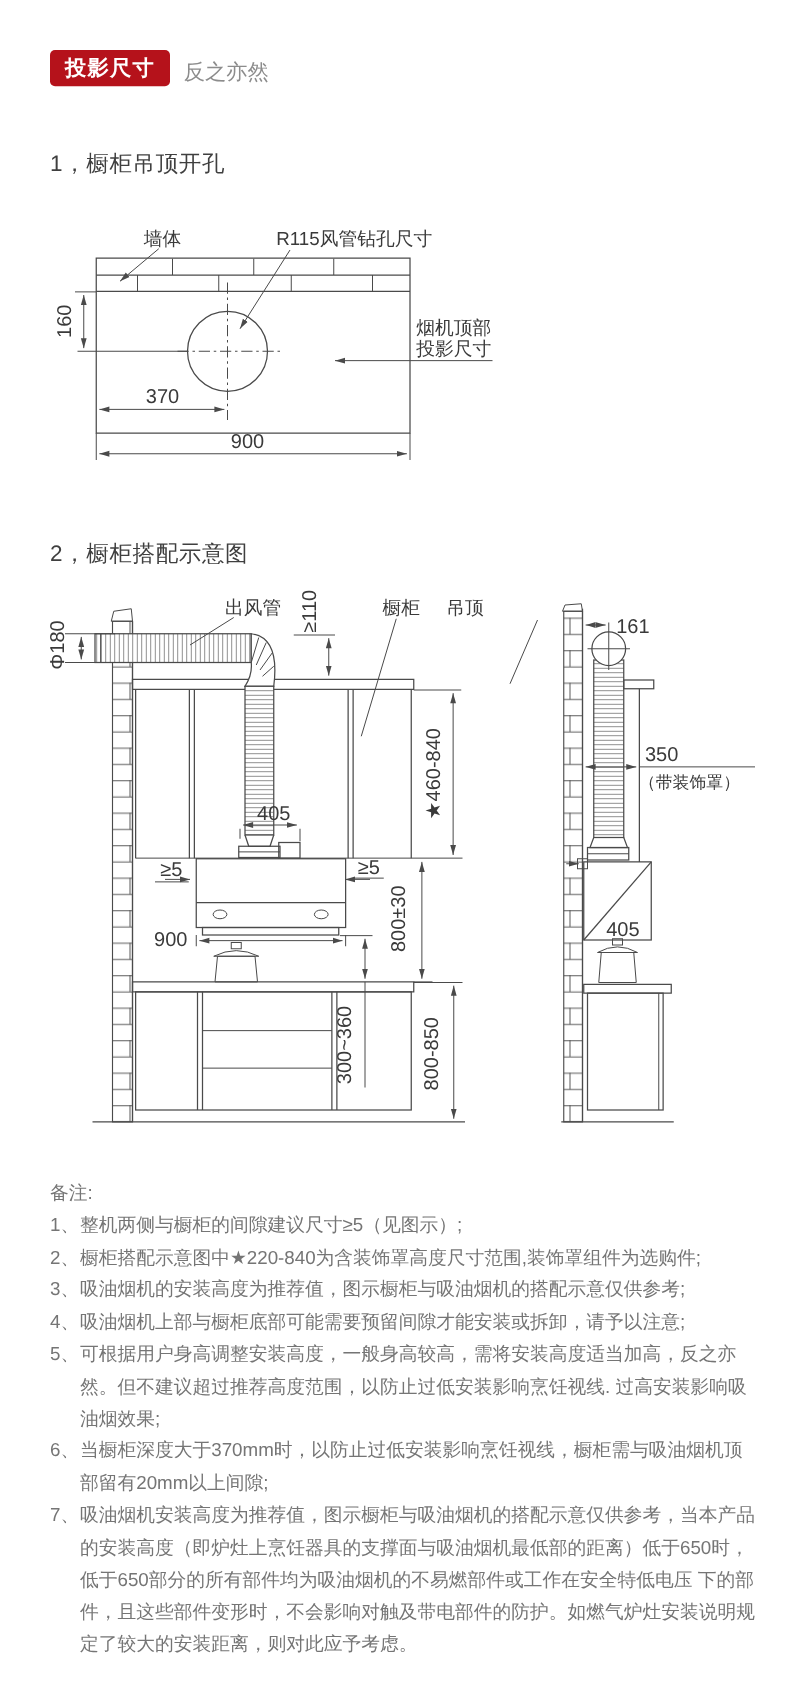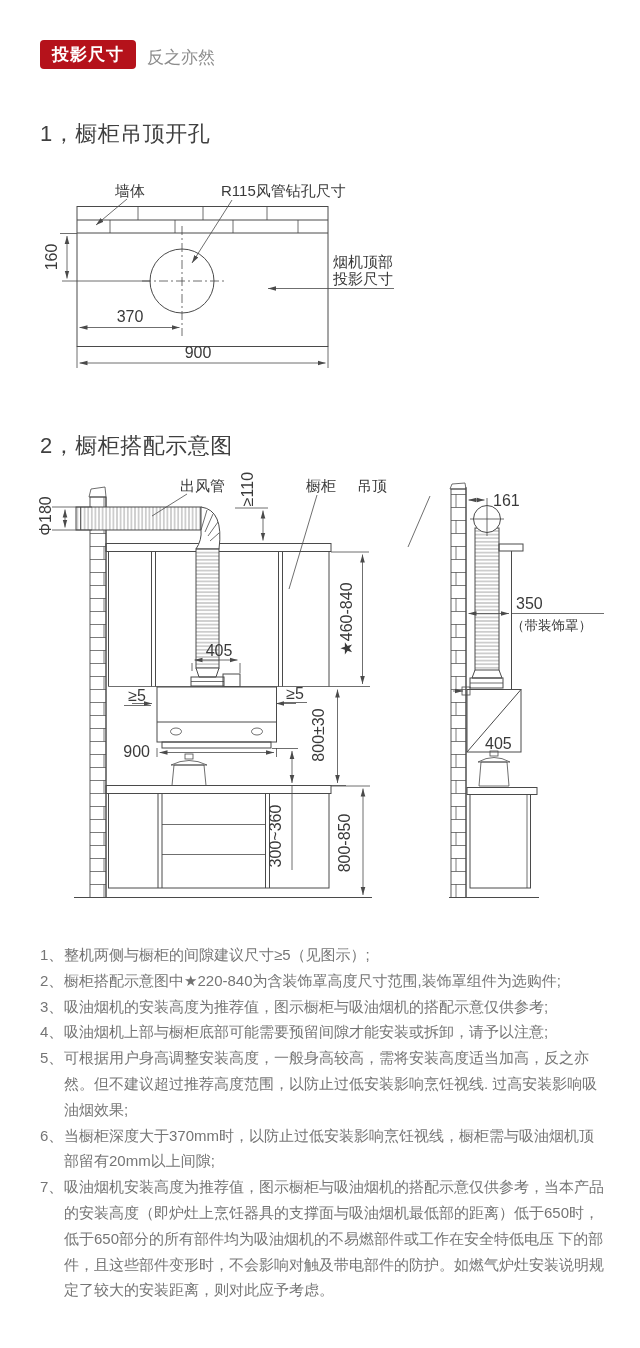--- a/index.html
+++ b/index.html
@@ -1,21 +1,21 @@
 <!DOCTYPE html>
 <html><head>
 <meta charset="utf-8">
 <style>
   html,body{margin:0;padding:0;background:#fff;}
   .page{position:relative;width:640px;height:1348px;background:#ffffff;overflow:hidden;
         font-family:"Liberation Sans","DejaVu Sans",sans-serif;}
   .badge{position:absolute;left:40px;top:40px;height:29px;padding:0 12px;background:#b5121b;
          border-radius:4px;color:#fff;font-size:17px;font-weight:bold;line-height:29px;letter-spacing:1px;}
   .unit{position:absolute;left:147px;top:46px;font-size:17px;color:#8c8c8c;}
-  .sec-title{position:absolute;left:40px;font-size:22px;color:#3f3f3f;letter-spacing:.5px;}
+  .sec-title{position:absolute;left:40px;font-size:18px;color:#3f3f3f;letter-spacing:.5px;}
   #t1{top:119px;} #t2{top:417px;margin-top:14px;}
   svg{position:absolute;left:0;}
   svg .ln{stroke:#4a4a4a;stroke-width:1;fill:none;}
   svg .tn{stroke:#4a4a4a;stroke-width:.8;fill:none;}
   svg .dsh{stroke:#4a4a4a;stroke-width:.8;fill:none;stroke-dasharray:9 3 2 3;}
   svg .num{font-size:16px;fill:#3a3a3a;}
   svg .lbl{font-size:15px;fill:#3a3a3a;}
   svg .sm{font-size:13.5px;fill:#3a3a3a;}
   .notes{position:absolute;left:40px;top:942px;width:568px;font-size:15px;line-height:25.8px;color:#757575;}
   .note-item{display:flex;}
@@ -320,20 +320,21 @@
       <g>
         <rect class="ln" x="470" y="794.5" width="60.5" height="93.5"></rect>
         <line class="tn" x1="527" y1="794.5" x2="527" y2="888"></line>
       </g>
 
       <line class="ln" x1="449" y1="897.5" x2="539" y2="897.5"></line>
     </g>
   </svg>
 
   <div class="notes">
+    <div>备注:</div>
     <div class="note-item">
       <span class="note-num">1、</span>
       <span class="note-text">整机两侧与橱柜的间隙建议尺寸≥5（见图示）;</span>
     </div>
     <div class="note-item">
       <span class="note-num">2、</span>
       <span class="note-text">橱柜搭配示意图中★220-840为含装饰罩高度尺寸范围,装饰罩组件为选购件;</span>
     </div>
     <div class="note-item">
       <span class="note-num">3、</span>

